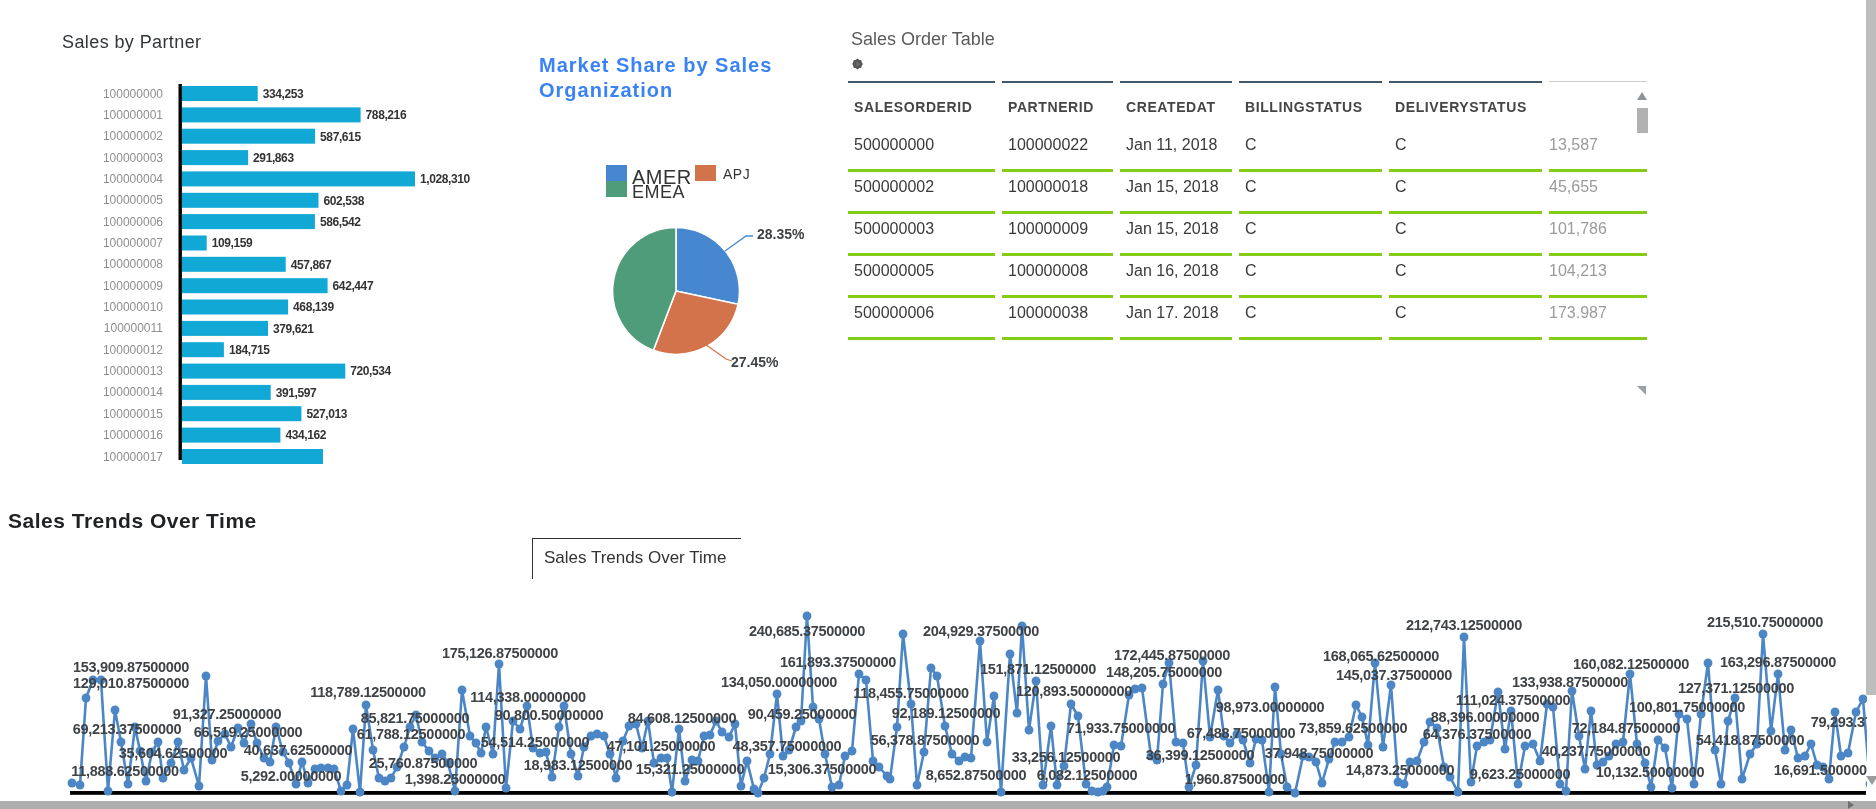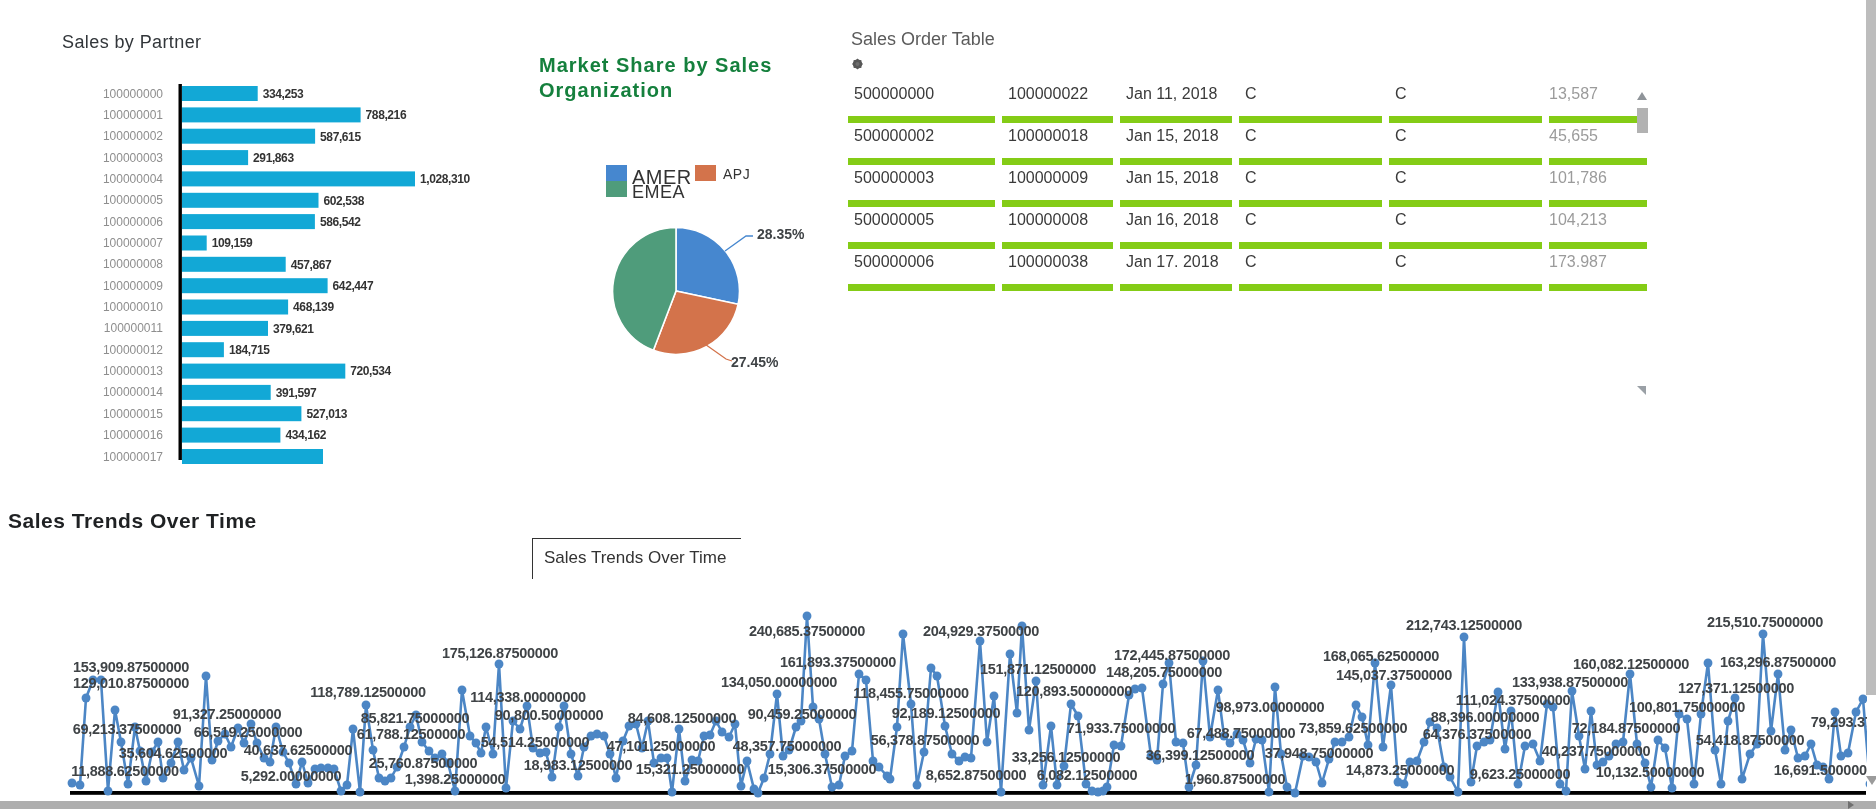--- a/index.html
+++ b/index.html
@@ -1,20 +1,20 @@
 <!DOCTYPE html>
 <html><head><meta charset="utf-8">
 <style>
 *{margin:0;padding:0;box-sizing:border-box}
 html,body{width:1876px;height:809px;background:#fff;overflow:hidden;font-family:"Liberation Sans",sans-serif;position:relative}
 .abs{position:absolute}
 #sot{position:absolute;left:841px;top:81px;border-collapse:separate;border-spacing:7px 0;table-layout:fixed}
 #sot th{border-top:2px solid #44576d;font-size:14px;font-weight:bold;color:#454545;text-align:left;padding:0 0 0 6px;height:49px;vertical-align:middle;letter-spacing:.6px}
 #sot th.nh{border-top:1px solid #ccc}
-#sot td{font-size:16px;color:#3a3a3a;border-bottom:7px solid #84cc16;height:42px;vertical-align:middle;padding:0 0 9px 6px}
+#sot td{font-size:16px;color:#3a3a3a;border-bottom:3px solid #84cc16;height:42px;vertical-align:middle;padding:0 0 9px 6px}
 #sot td.num{text-align:left;color:#9b9b9b;padding:0 21px 9px 0}
 #sot tr td:nth-child(1){width:147px}
 #sot tr td:nth-child(2){width:111px}
 #sot tr td:nth-child(3){width:112px}
 #sot tr td:nth-child(4){width:143px}
 #sot tr td:nth-child(5){width:153px}
 #sot tr td:nth-child(6){width:98px}
 #sot th:nth-child(1){width:147px}
 #sot th:nth-child(2){width:111px}
 #sot th:nth-child(3){width:112px}
@@ -76,21 +76,21 @@
     <text class="yl" x="163" y="337.8">100000015</text>
     <rect x="182" y="326.2" width="119.4" height="15" fill="#12a8d6"></rect>
     <text class="vl" x="306.4" y="338.1">527,013</text>
     <text class="yl" x="163" y="359.1">100000016</text>
     <rect x="182" y="347.6" width="98.4" height="15" fill="#12a8d6"></rect>
     <text class="vl" x="285.4" y="359.4">434,162</text>
     <text class="yl" x="163" y="380.5">100000017</text>
     <rect x="182" y="369.0" width="141.0" height="15" fill="#12a8d6"></rect>
 </svg>
 
-<div class="abs" style="left:539px;top:53px;width:260px;font-size:20px;letter-spacing:1px;font-weight:bold;color:#15803d;line-height:25px">Market Share by Sales Organization</div>
+<div class="abs" style="left:539px;top:53px;width:260px;font-size:20px;letter-spacing:1px;font-weight:bold;color:#3b82f6;line-height:25px">Market Share by Sales Organization</div>
 <div class="abs" style="left:606px;top:165px;width:21px;height:15.5px;background:#4687cf"></div>
 <div class="abs" style="left:632px;top:166px;font-size:20px;letter-spacing:.5px;color:#333">AMER</div>
 <div class="abs" style="left:695px;top:165px;width:21px;height:15.5px;background:#d3734b"></div>
 <div class="abs" style="left:723px;top:166px;font-size:14px;letter-spacing:.5px;color:#333">APJ</div>
 <div class="abs" style="left:606px;top:181px;width:21px;height:15.5px;background:#4f9c7b"></div>
 <div class="abs" style="left:632px;top:182px;font-size:18px;letter-spacing:.5px;color:#333">EMEA</div>
 <svg style="position:absolute;left:530px;top:150px" width="346" height="290" viewBox="0 0 346 290">
 <path d="M146,141 L146.0,77.5 A63.5,63.5 0 0 1 208.1,154.3 Z" fill="#4687cf" stroke="#fff" stroke-width="1.6"></path>
 <path d="M146,141 L208.1,154.3 A63.5,63.5 0 0 1 123.4,200.3 Z" fill="#d3734b" stroke="#fff" stroke-width="1.6"></path>
 <path d="M146,141 L123.4,200.3 A63.5,63.5 0 0 1 146.0,77.5 Z" fill="#4f9c7b" stroke="#fff" stroke-width="1.6"></path>
@@ -104,20 +104,28 @@
 <svg class="abs" style="left:851px;top:56px" width="13" height="15" viewBox="0 0 13 15">
     <g fill="#575757">
       <rect x="2.6" y="4.1" width="7.8" height="7.8"></rect>
       <rect x="2.6" y="4.1" width="7.8" height="7.8" transform="rotate(45 6.5 8)"></rect>
       <circle cx="6.5" cy="8" r="4.6"></circle>
     </g>
     <circle cx="6.5" cy="8" r="2" fill="#6e6e6e"></circle>
   </svg>
 <table id="sot">
 <tbody>
+      <tr class="hd">
+        <th>SALESORDERID</th>
+        <th>PARTNERID</th>
+        <th>CREATEDAT</th>
+        <th>BILLINGSTATUS</th>
+        <th>DELIVERYSTATUS</th>
+        <th class="nh"></th>
+      </tr>
 <tr>
         <td class="">500000000</td>
         <td class="">100000022</td>
         <td class="">Jan 11, 2018</td>
         <td class="">C</td>
         <td class="">C</td>
         <td class="num">13,587</td>
       </tr>
       <tr>
         <td class="">500000002</td>

